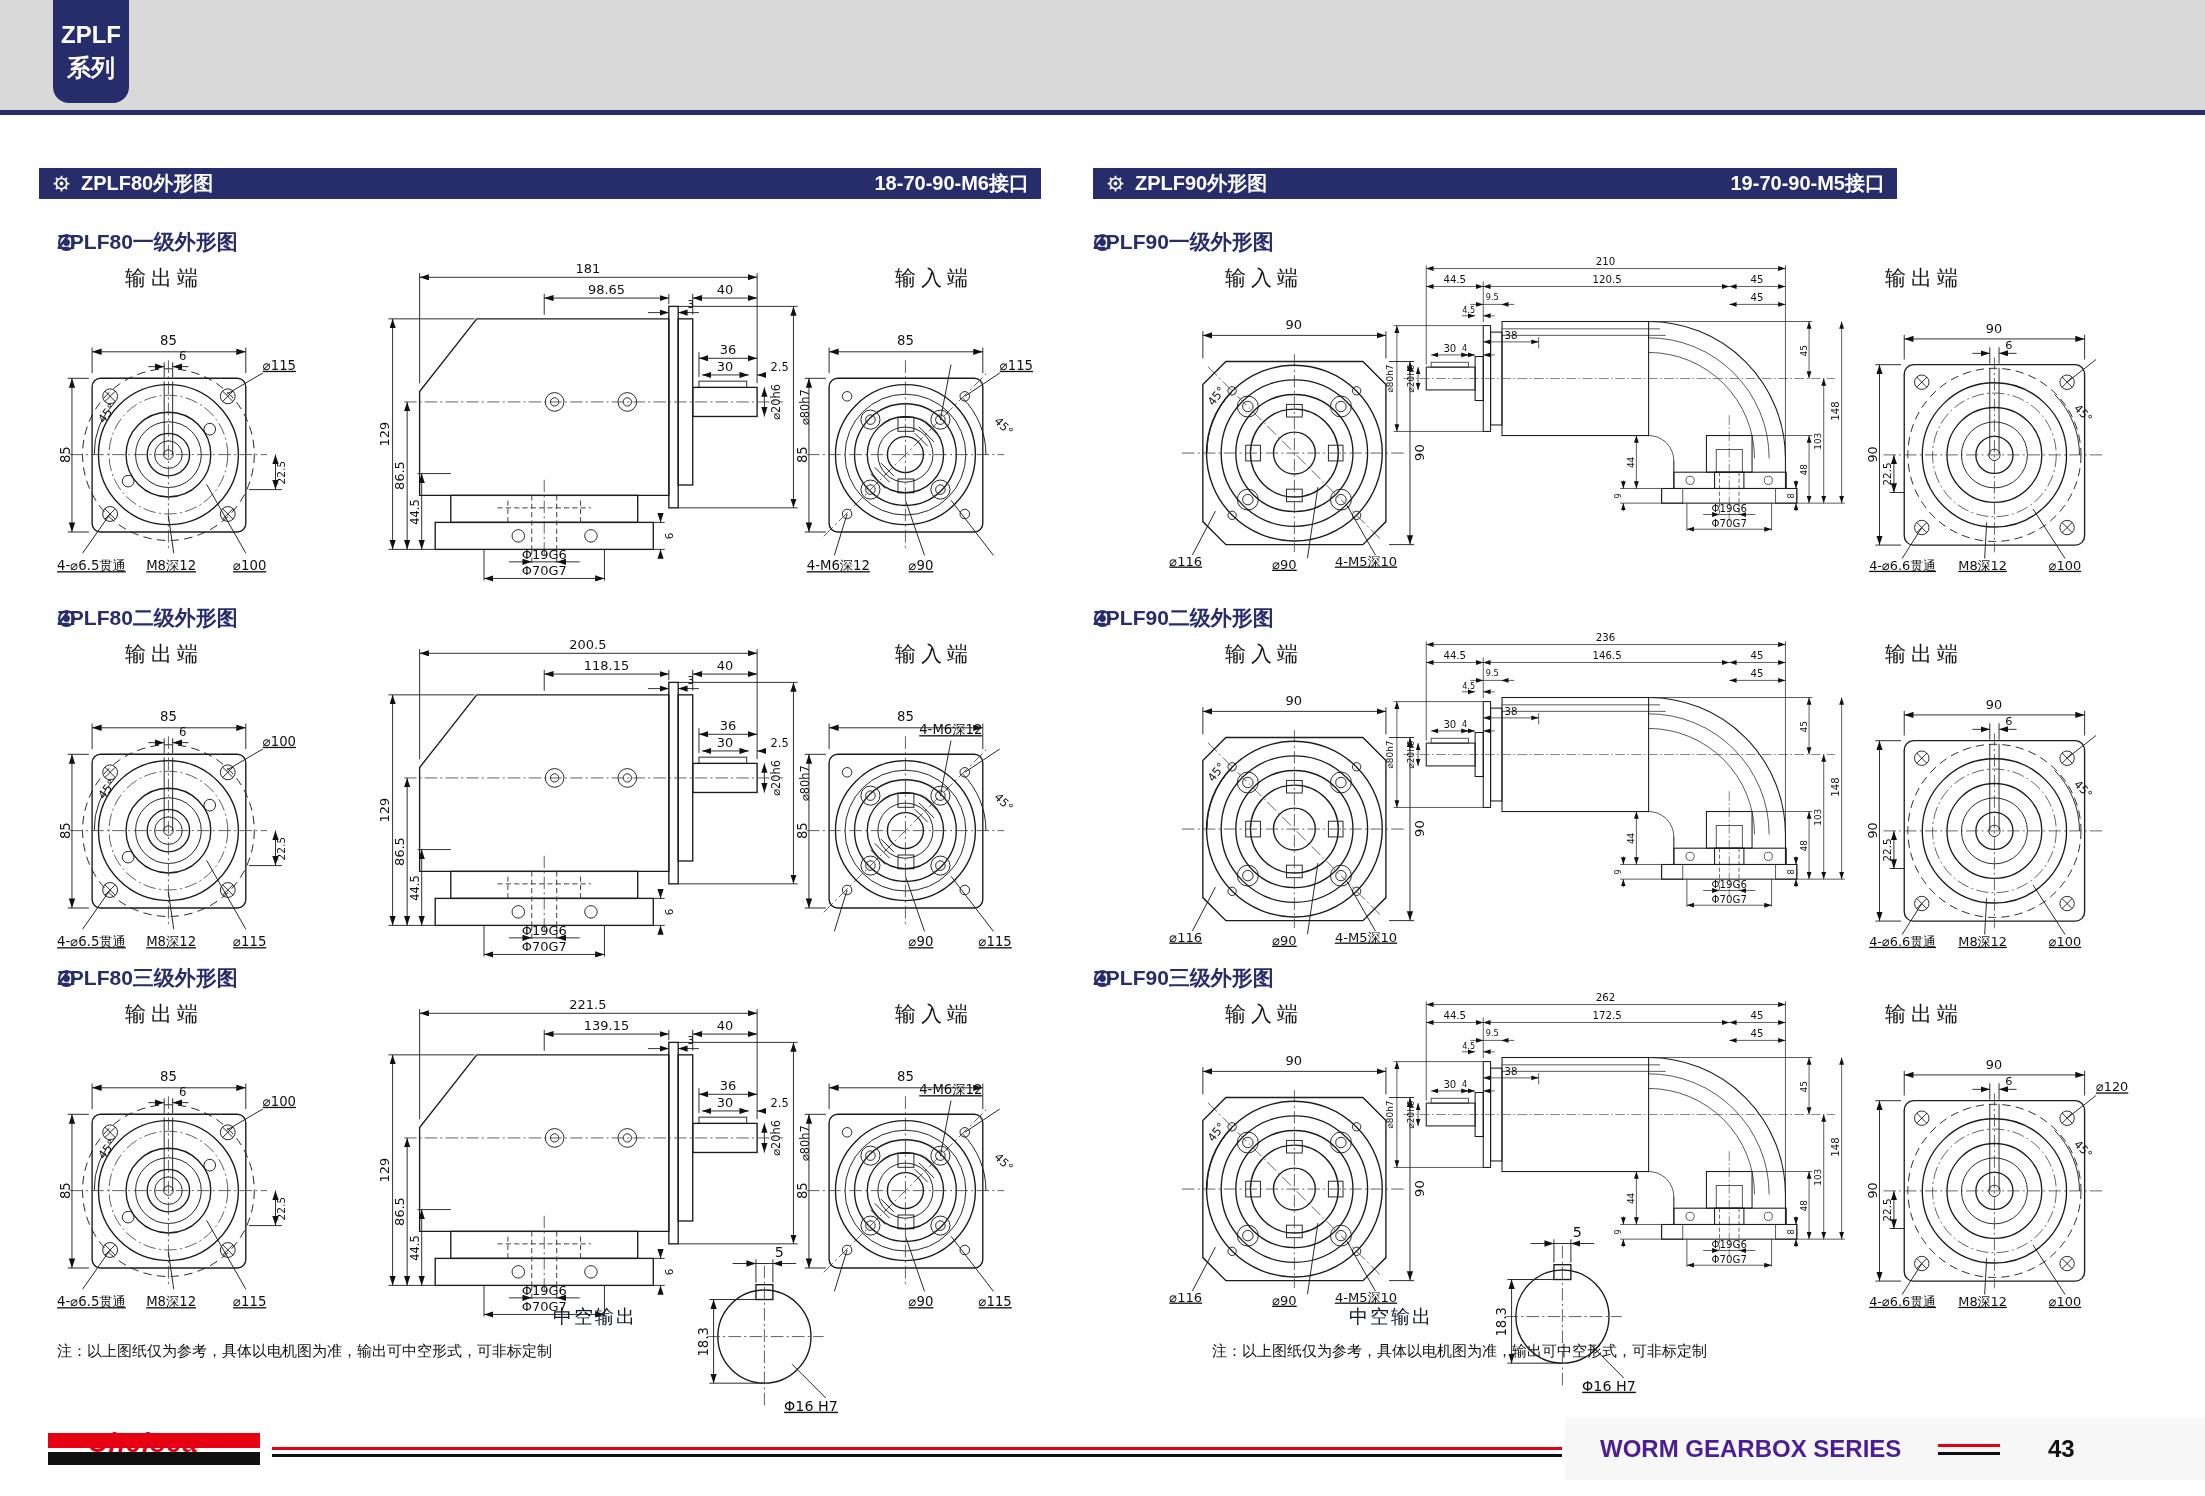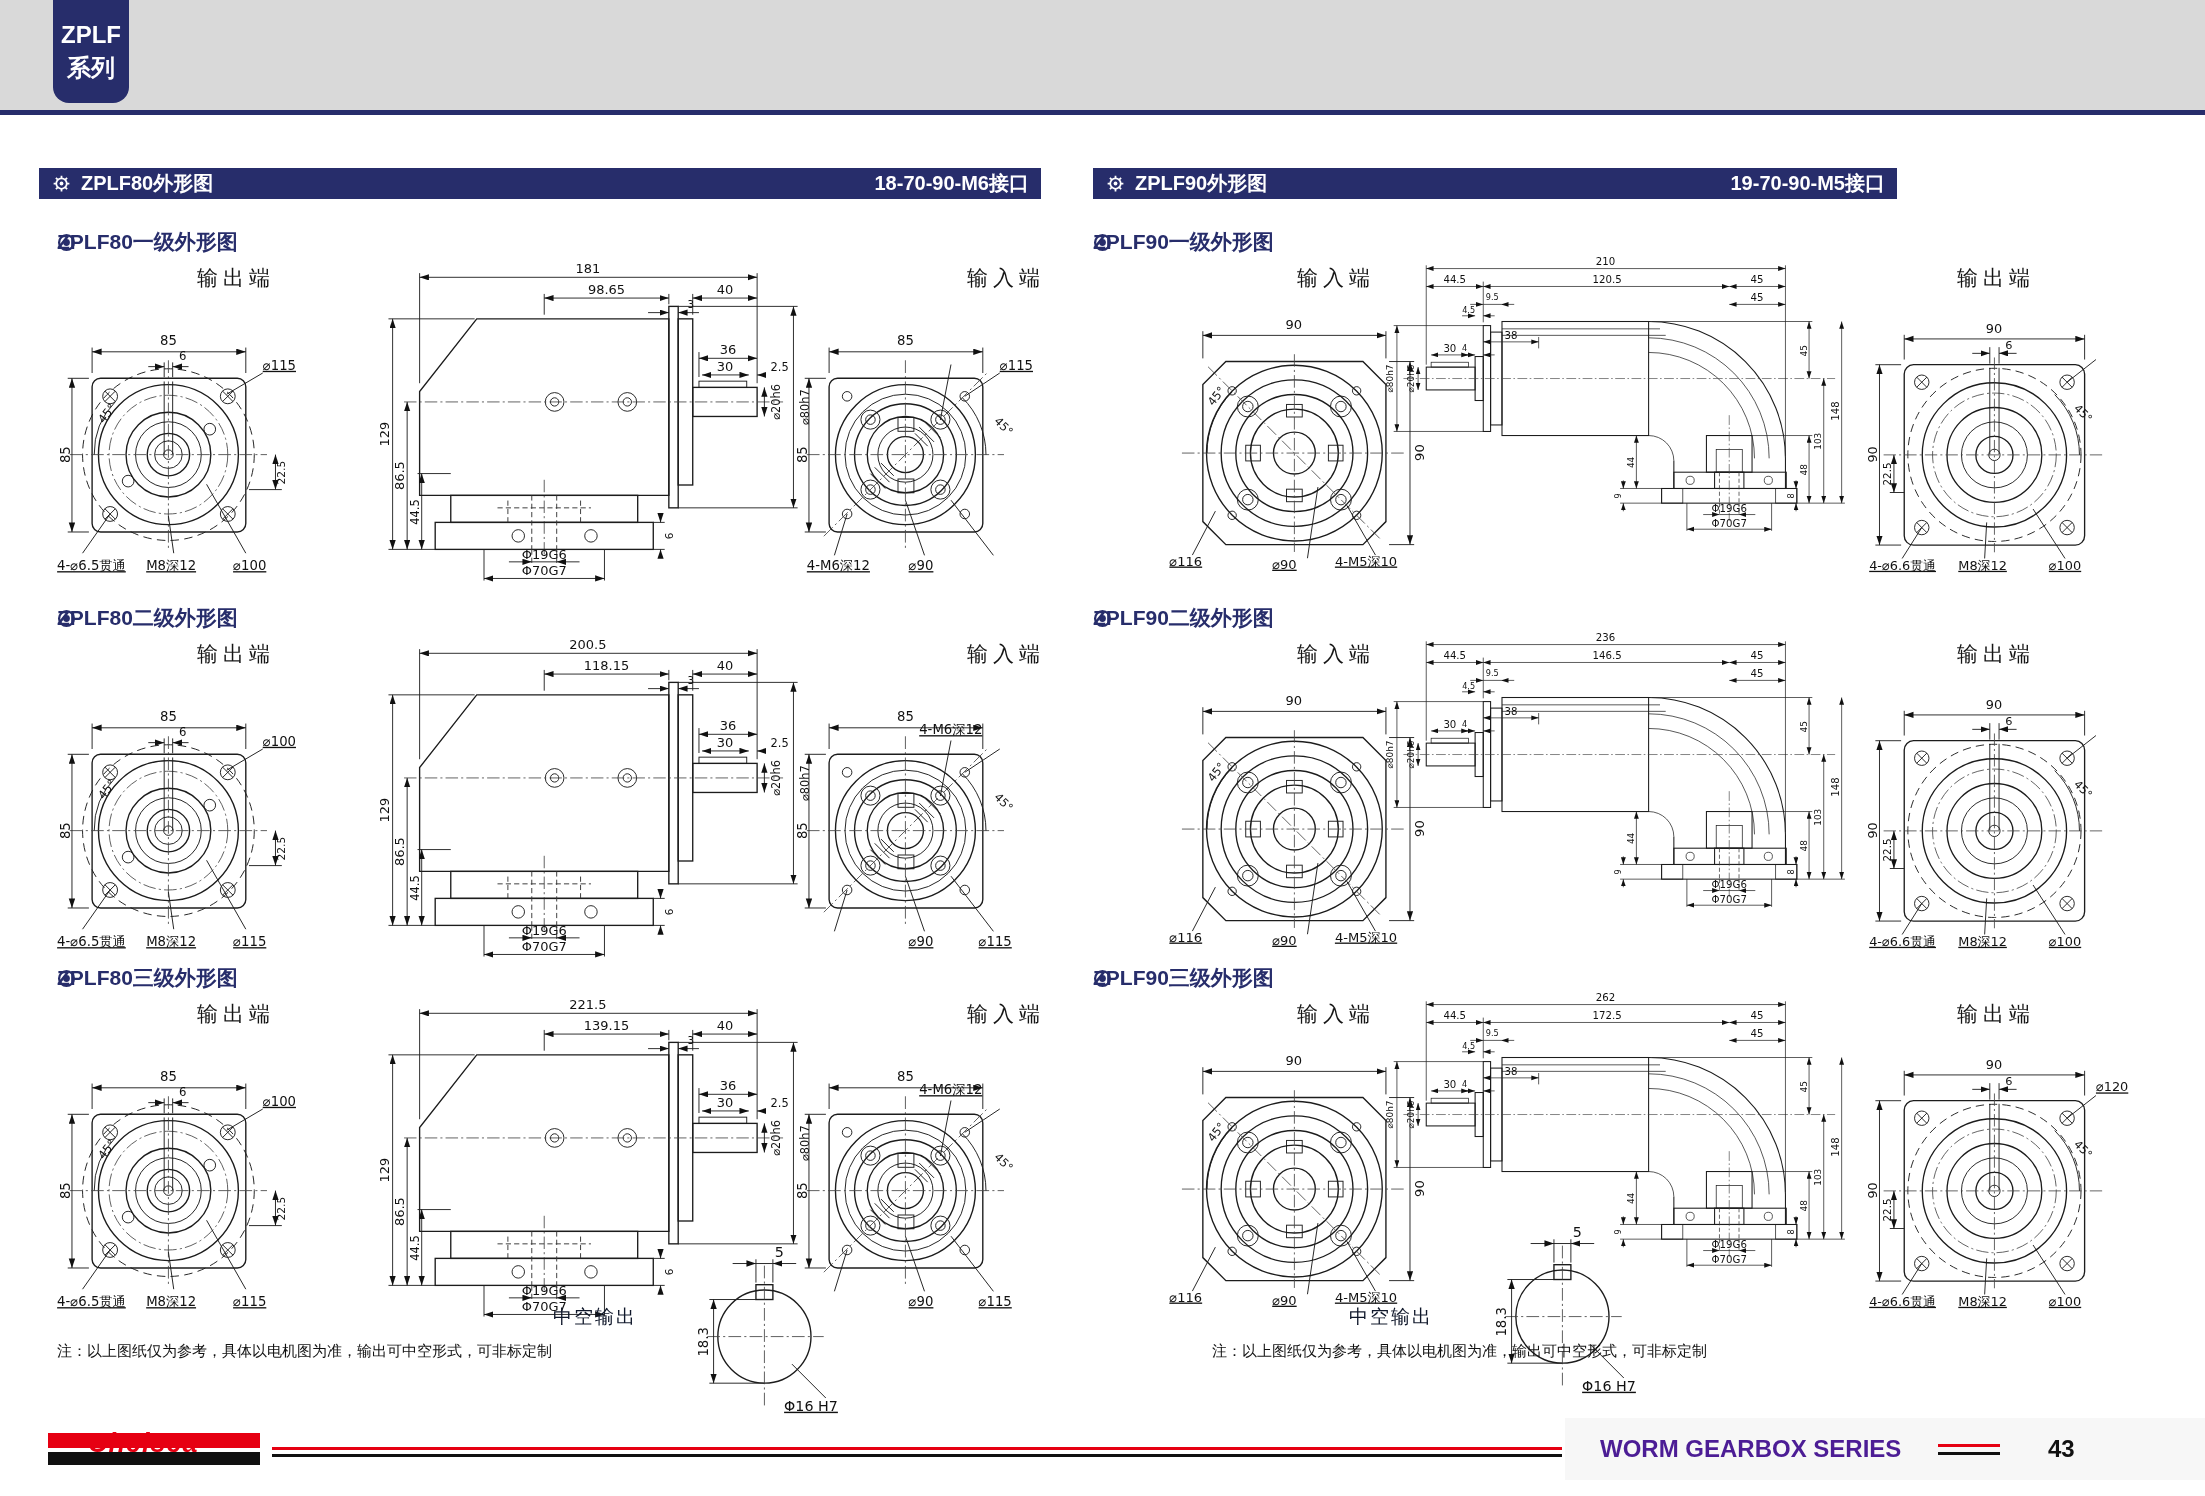--- a/index.html
+++ b/index.html
@@ -16,21 +16,21 @@
   #hdrA{left:39px;width:1002px;} #hdrB{left:1093px;width:804px;}
   .hdr-left{display:flex;align-items:center;gap:9px;}
   .gear{width:21px;height:21px;}
   .sec{position:absolute;width:1060px;height:436px;}
   .colA{left:55px;} .colB{left:1091px;}
   .s1{top:228px;} .s2{top:604px;} .s3{top:964px;height:472px;}
   .sec-title{position:absolute;left:2px;top:0;display:flex;align-items:center;gap:9px;
              color:#272d6b;font-weight:bold;font-size:21px;}
   .bullet{width:19px;height:19px;flex:0 0 auto;}
   .endlab{position:absolute;top:36px;font-family:Liberation Mono, monospace;font-size:21px;
-          letter-spacing:5px;color:#151515;width:150px;text-align:right;}
+          letter-spacing:5px;color:#151515;width:150px;text-align:left;}
   .colA .el-left{left:70px;} .colA .el-right{left:840px;}
   .colB .el-left{left:134px;} .colB .el-right{left:794px;}
   .sec svg{position:absolute;}
   .colA .fl-out{left:0;top:92px;width:265px;height:265px;}
   .colA .sv{left:240px;top:18px;width:540px;height:343px;}
   .colA .fl-in{left:737px;top:92px;width:265px;height:265px;}
   .colB .fl-in{left:70px;top:76px;width:272px;height:272px;}
   .colB .sv{left:288px;top:16px;width:505px;height:300px;}
   .colB .fl-out{left:772px;top:80px;width:268px;height:268px;}
   .hollow{width:180px;height:180px;}

